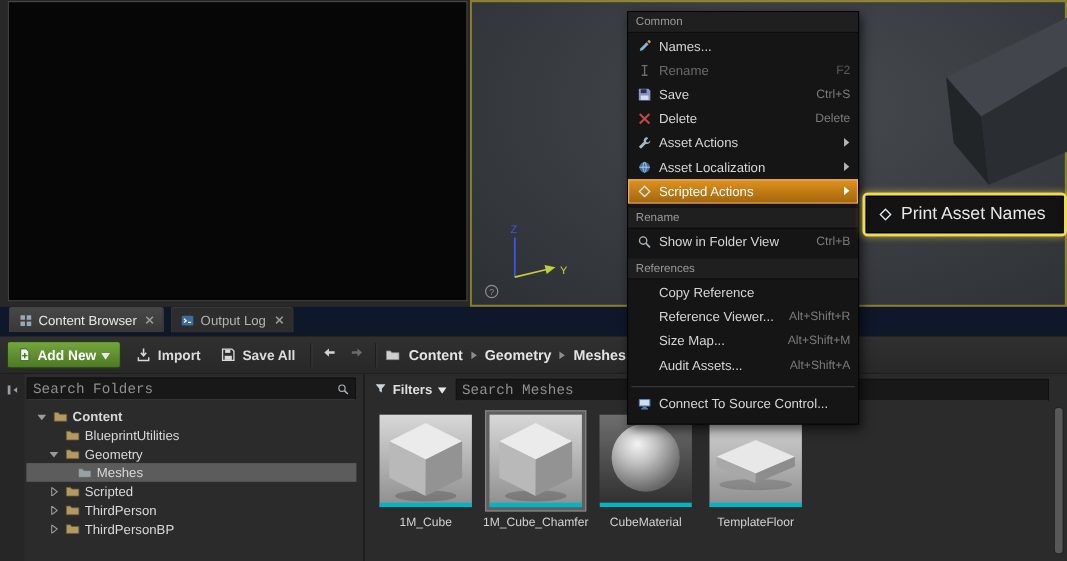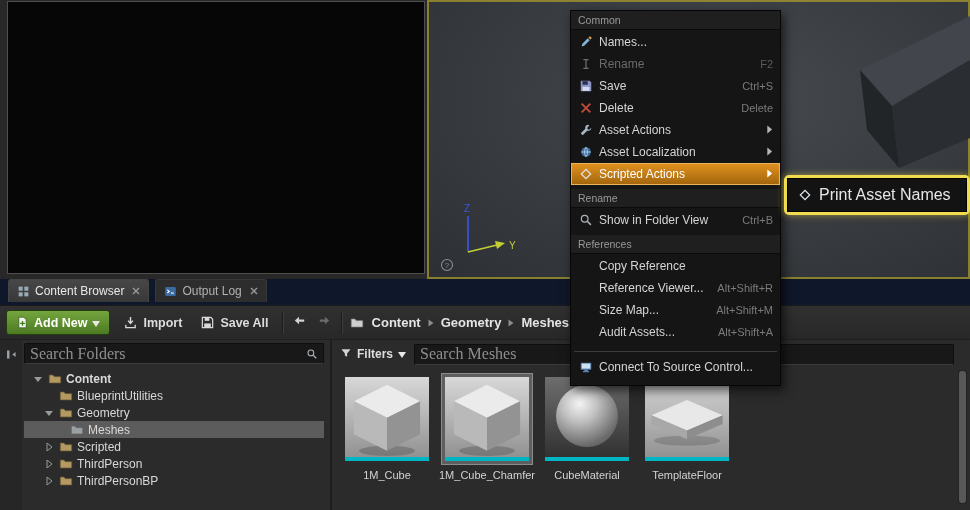--- a/index.html
+++ b/index.html
@@ -43,21 +43,21 @@
   .crumbs{display:flex;align-items:center;gap:7px;font-size:13px;font-weight:bold;color:#e4e4e4;white-space:nowrap}
   .crumbsep svg{width:6px;height:8px}
 
   .main{flex:1;display:flex;position:relative}
   .leftpane{width:332px;display:flex;background:#2b2b2b;border-right:2px solid #1e1e1e}
   .strip{width:22px;background:#262626;display:flex;justify-content:center;padding-top:8px}
   .strip .ic svg{width:13px;height:13px}
   .folders{flex:1;display:flex;flex-direction:column;padding:3px 6px 0 2px}
   .search{height:21px;background:#181818;border:1px solid #0e0e0e;border-bottom-color:#3c3c3c;border-radius:2px;
     display:flex;align-items:center;padding:0 5px;gap:4px}
-  .search input{flex:1;background:transparent;border:none;outline:none;color:#a0a0a0;font-size:16px;font-family:Liberation Serif, serif;min-width:0}
+  .search input{flex:1;background:transparent;border:none;outline:none;color:#a0a0a0;font-size:13px;font-family:Liberation Mono, monospace;min-width:0}
   .search input::placeholder{color:#8f8f8f}
   .search .ic svg{width:12px;height:12px}
   .tree{margin-top:6px}
   .trow{height:17px;display:flex;align-items:center;font-size:12px;color:#d8d8d8;gap:4px;padding-left:4px;white-space:nowrap}
   .trow.sel{background:#5c5c5c}
   .texp{width:10px;display:flex}
   .texp svg{width:8px;height:8px}
   .trow .ic svg{width:14px;height:14px}
   .b{font-weight:bold}
 

